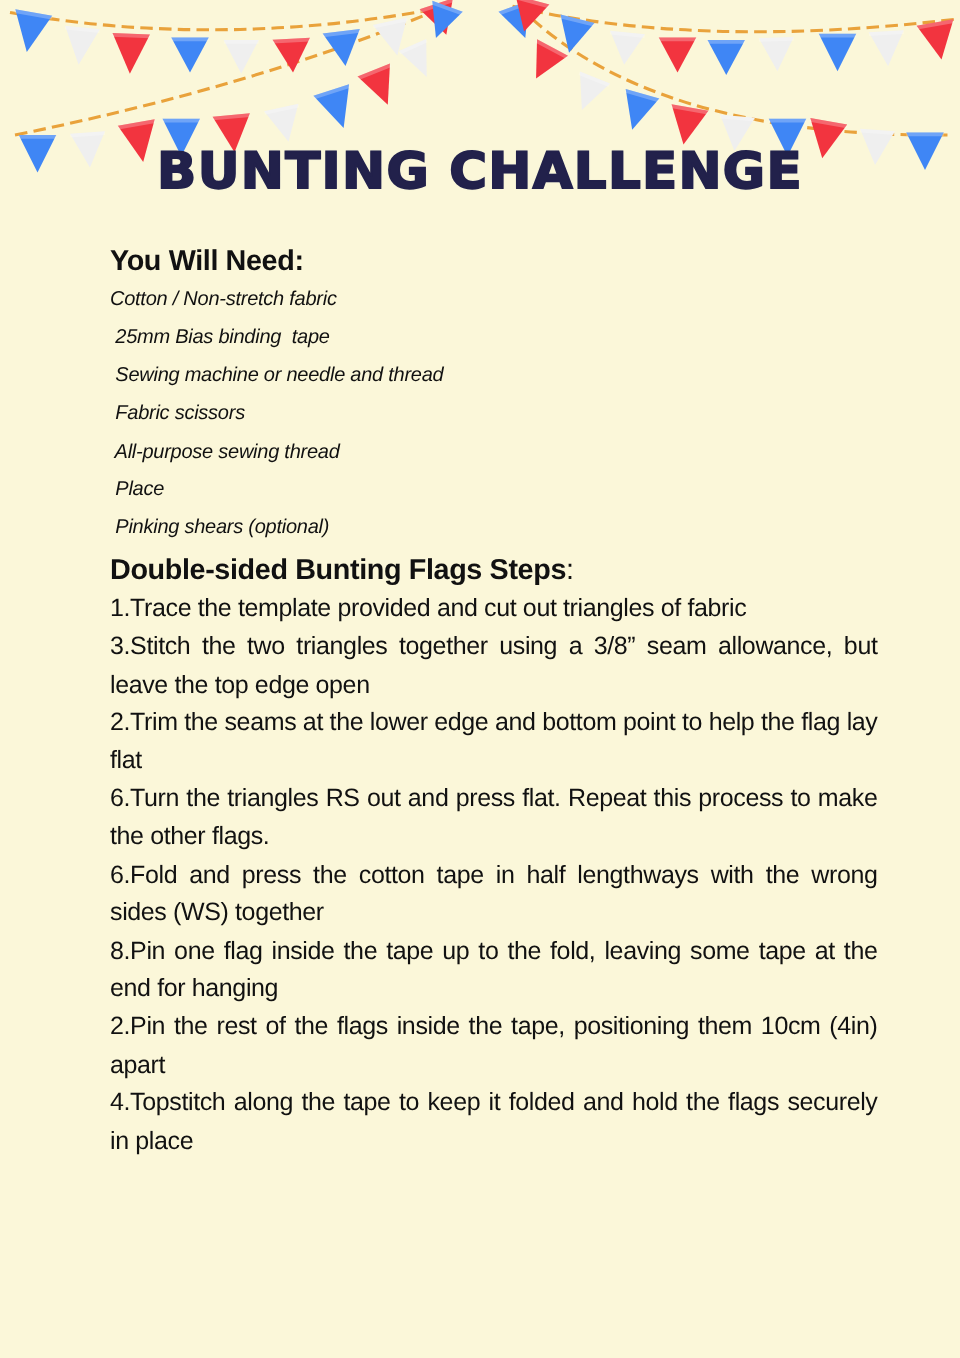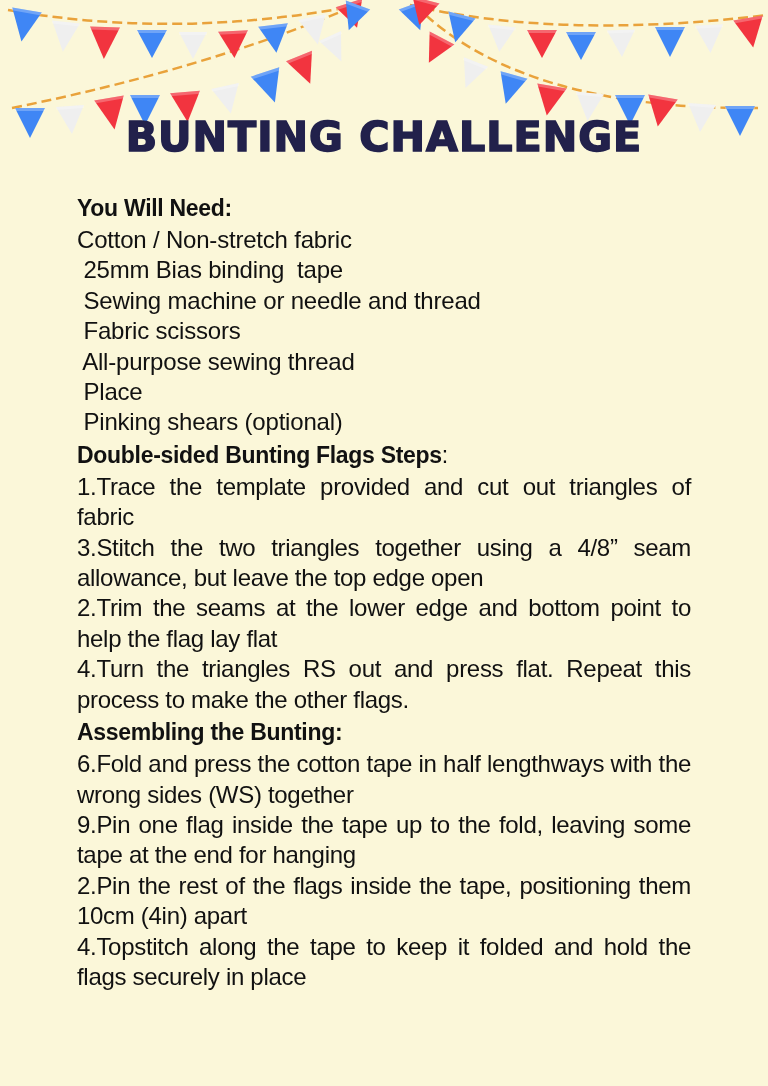--- a/index.html
+++ b/index.html
@@ -33,44 +33,45 @@
     font-size: 40px;
     letter-spacing: 1px;
     color: #22214b;
     -webkit-text-stroke: 1.5px #22214b;
     text-shadow: 0 0 1px #3a5a8a;
     margin: 0;
     transform: scaleX(1.03);
   }
   .content {
     position: absolute;
-    left: 77px;
+    left: 88px;
     top: 191px;
     width: 614px;
   }
   .heading {
     font-family: "Liberation Sans", sans-serif;
     font-weight: bold;
     font-size: 23px;
     line-height: 34px;
     margin: 0;
     letter-spacing: -0.3px;
   }
   .heading .colon-normal { font-weight: normal; }
   .item {
     font-family: "Liberation Sans", sans-serif;
-    font-size: 24px;
+    font-size: 16px;
     line-height: 30.4px;
     margin: 0;
     white-space: pre;
     letter-spacing: -0.2px;
+    font-style: italic;
   }
   .step {
     font-family: "Liberation Sans", sans-serif;
-    font-size: 24px;
+    font-size: 20px;
     line-height: 30.4px;
     margin: 0;
     text-align: justify;
     letter-spacing: -0.3px;
   }
   .section { margin: 0; }
 </style>
 </head>
 <body>
 
@@ -247,25 +248,24 @@
     <p class="item"> Sewing machine or needle and thread</p>
     <p class="item"> Fabric scissors</p>
     <p class="item"> All-purpose sewing thread</p>
     <p class="item"> Place</p>
     <p class="item"> Pinking shears (optional)</p>
   </section>
 
   <section class="section">
     <h2 class="heading"><span>Double-sided Bunting Flags Steps</span><span class="colon-normal">:</span></h2>
     <p class="step">1.Trace the template provided and cut out triangles of fabric</p>
-    <p class="step">3.Stitch the two triangles together using a 4/8” seam allowance, but leave the top edge open</p>
+    <p class="step">3.Stitch the two triangles together using a 3/8” seam allowance, but leave the top edge open</p>
     <p class="step">2.Trim the seams at the lower edge and bottom point to help the flag lay flat</p>
-    <p class="step">4.Turn the triangles RS out and press flat. Repeat this process to make the other flags.</p>
+    <p class="step">6.Turn the triangles RS out and press flat. Repeat this process to make the other flags.</p>
   </section>
 
   <section class="section">
-    <h2 class="heading">Assembling the Bunting:</h2>
     <p class="step">6.Fold and press the cotton tape in half lengthways with the wrong sides (WS) together</p>
-    <p class="step">9.Pin one flag inside the tape up to the fold, leaving some tape at the end for hanging</p>
+    <p class="step">8.Pin one flag inside the tape up to the fold, leaving some tape at the end for hanging</p>
     <p class="step">2.Pin the rest of the flags inside the tape, positioning them 10cm (4in) apart</p>
     <p class="step">4.Topstitch along the tape to keep it folded and hold the flags securely in place</p>
   </section>
 </div>
 
 </body></html>

